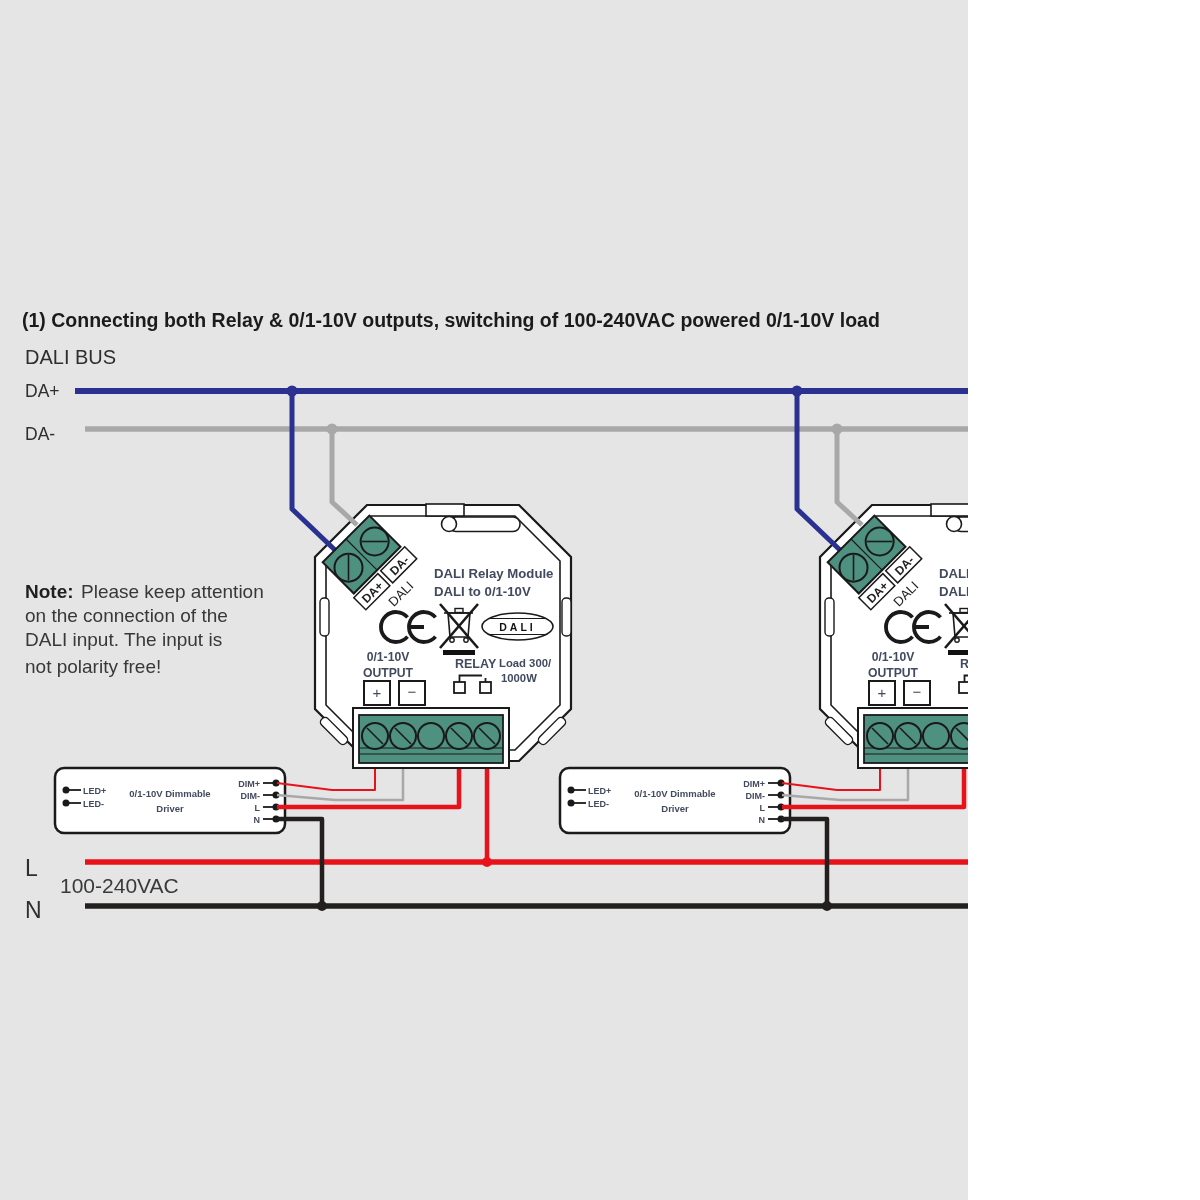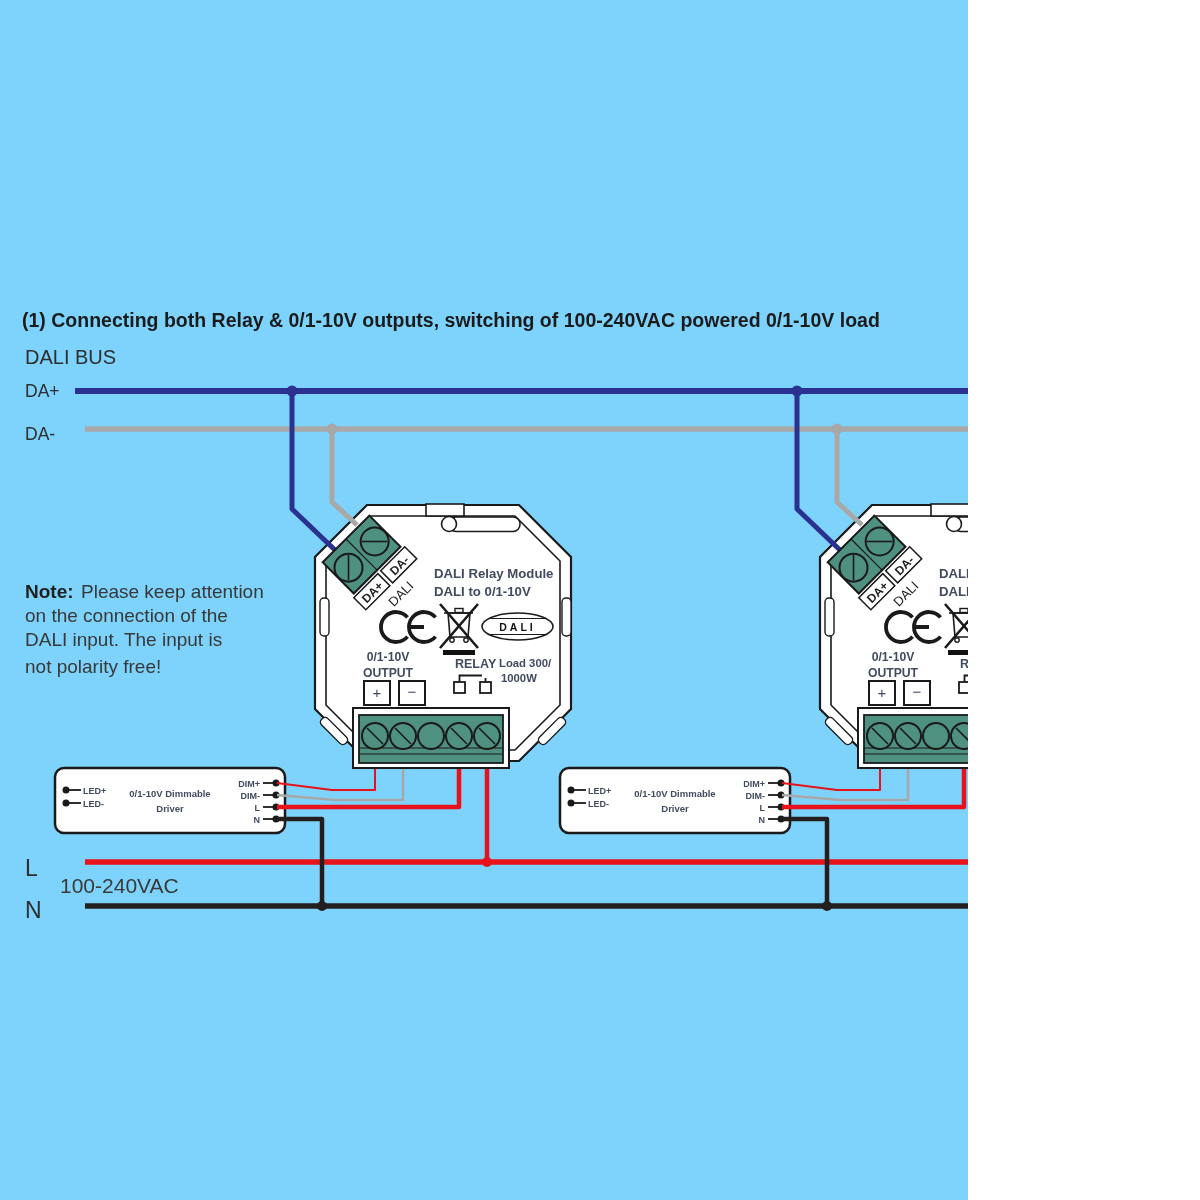--- a/index.html
+++ b/index.html
@@ -1,16 +1,16 @@
 <!DOCTYPE html>
 <html><head>
 <meta charset="utf-8">
 <style>
   html,body{margin:0;padding:0;background:#ffffff;}
-  .canvas{position:relative;width:968px;height:1200px;background:#7dd3fc;overflow:hidden;}
+  .canvas{position:relative;width:968px;height:1200px;background:#e5e5e5;overflow:hidden;}
   svg{position:absolute;left:0;top:0;}
   text{font-family:"Liberation Sans","DejaVu Sans",sans-serif;}
   .title-t{font-size:19.5px;fill:#1b1b1b;font-weight:bold;}
   .bus-t{font-size:20px;fill:#2e2e2e;}
   .pin-t{font-size:17.5px;fill:#2e2e2e;}
   .mains-t{font-size:23px;fill:#2e2e2e;}
   .volt-t{font-size:21px;fill:#3a3a3a;}
   .note-t{font-size:19px;fill:#383838;}
   .note-b{font-size:19px;fill:#1f1f1f;font-weight:bold;}
   .mtx{fill:#414a5e;}

